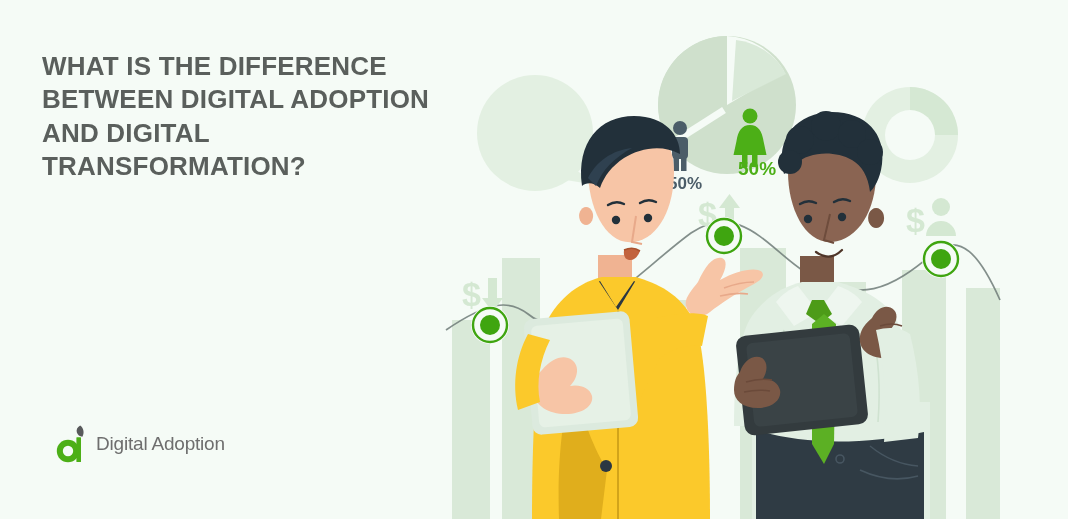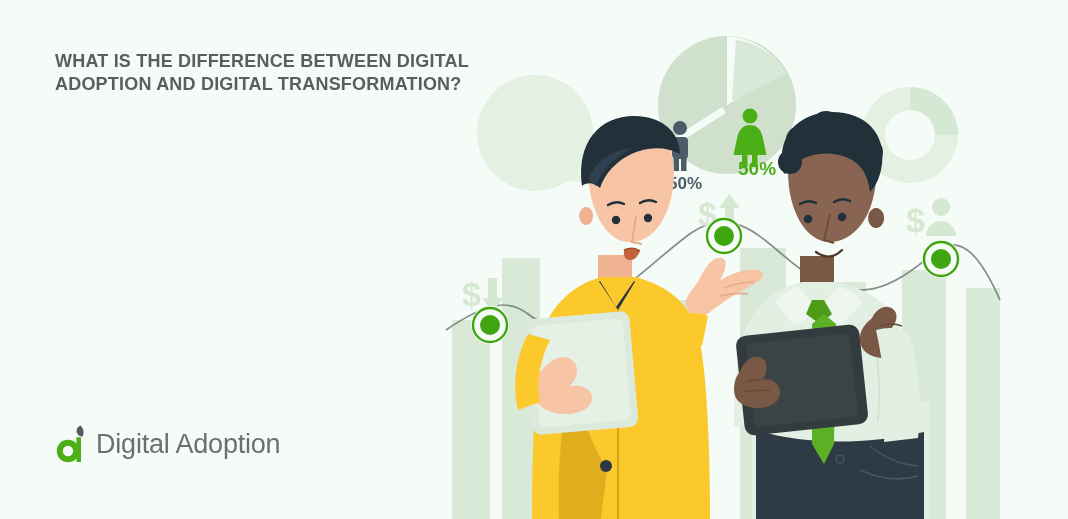--- a/index.html
+++ b/index.html
@@ -11,41 +11,41 @@
   #banner {
     position:relative;
     width:1068px; height:519px;
     background:#f5fbf6;
     overflow:hidden;
   }
 
   
   #headline {
     position:absolute;
-    left:55px; top:50px;
+    left:42px; top:50px;
     width:420px;
-    font-size:18px;
+    font-size:26px;
     font-weight:bold;
     line-height:1.28;
     letter-spacing:0.2px;
     color:#5a5f5c;
     text-transform:uppercase;
   }
 
   
   #logo {
     position:absolute;
     left:55px; top:425px;
     display:flex;
     align-items:center;
     gap:9px;
   }
   #logo-mark { width:32px; height:38px; display:block; }
   #logo-text {
-    font-size:27px;
+    font-size:19px;
     color:#6e6e6e;
     letter-spacing:-0.2px;
     white-space:nowrap;
   }
 
   
   #art {
     position:absolute;
     left:440px; top:0;
     width:628px; height:519px;

